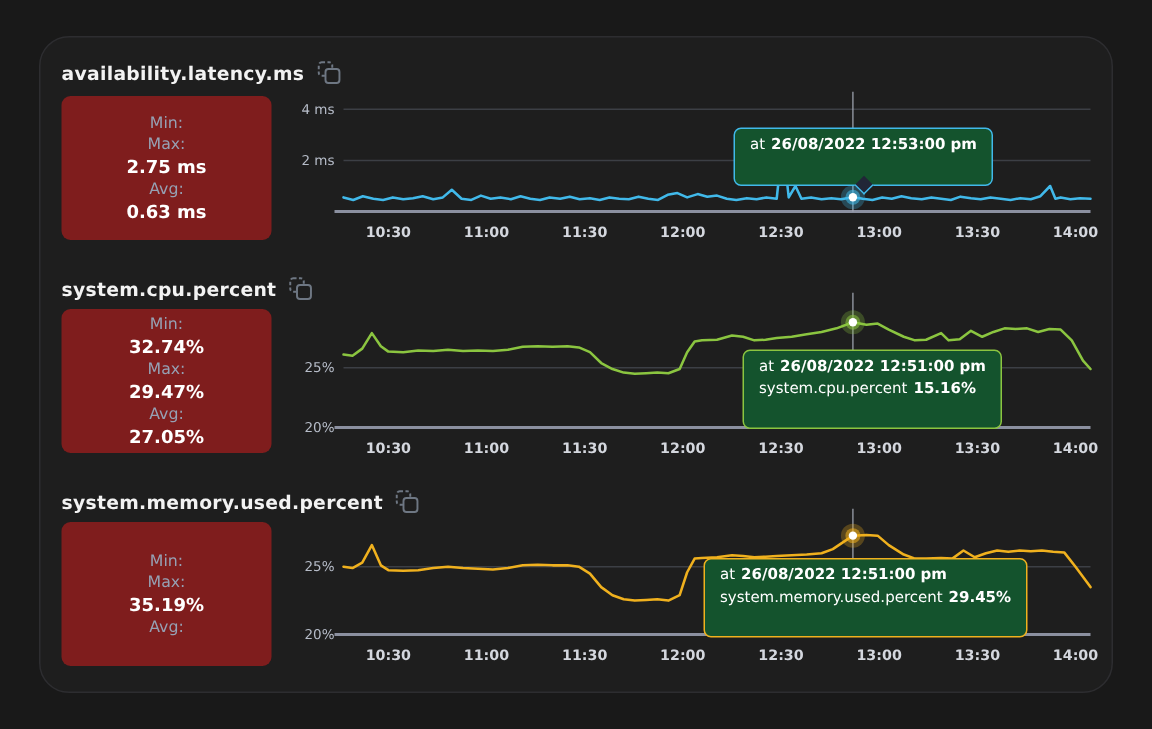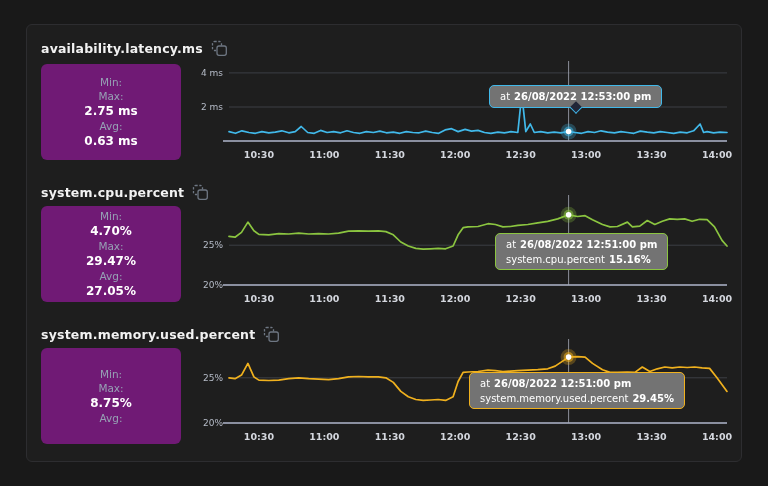--- a/index.html
+++ b/index.html
@@ -1,31 +1,31 @@
 <!DOCTYPE html>
 <html><head>
 <meta charset="utf-8">
 <style>
   html,body{margin:0;padding:0;width:768px;height:486px;background:#191919;overflow:hidden;
     font-family:"DejaVu Sans","Liberation Sans",sans-serif;}
   .panel{position:absolute;left:26px;top:24px;width:716px;height:438px;background:#1e1e1e;
-    border:1px solid #2d2d30;border-radius:6px;box-sizing:border-box;}
+    border:1px solid #2d2d30;border-radius:20px;box-sizing:border-box;}
   .title-row{position:absolute;left:14px;display:flex;align-items:center;gap:8px;height:18px;}
   .metric-title{color:#f2f2f2;font-size:12.5px;font-weight:700;letter-spacing:.2px;white-space:nowrap;}
   .copy-icon{display:inline-flex;width:17px;height:17px;cursor:pointer;opacity:.85;}
-  .stats{position:absolute;left:14px;width:140px;height:96px;background:#701a75;border-radius:6px;
+  .stats{position:absolute;left:14px;width:140px;height:96px;background:#7f1d1d;border-radius:6px;
     display:flex;flex-direction:column;justify-content:center;text-align:center;gap:1px;padding:4px 0;box-sizing:border-box;}
   .stat-label{color:#96a1b4;font-size:10.5px;line-height:13px;}
   .stat-value{color:#ffffff;font-size:12px;font-weight:700;line-height:15px;}
   .chart{position:absolute;left:160px;width:545px;text-align:right;}
   svg text{font-family:"DejaVu Sans","Liberation Sans",sans-serif;}
   .ylab{fill:#b6bcc8;font-size:9px;text-anchor:end;}
   .xlab{fill:#d4d7de;font-size:9.5px;font-weight:600;text-anchor:middle;}
-  .tooltip{position:absolute;background:#737373;border:1.5px solid #888;border-radius:5px;
-    padding:4px 10px 2px 10px;color:#fff;font-size:10px;line-height:14.5px;white-space:nowrap;z-index:5;}
+  .tooltip{position:absolute;background:#14532d;border:1.5px solid #888;border-radius:5px;
+    padding:4px 10px 18px 10px;color:#fff;font-size:10px;line-height:14.5px;white-space:nowrap;z-index:5;}
   .tooltip b{margin-left:4px;font-weight:700;}
   .tooltip .notch{position:absolute;left:50%;bottom:-5px;width:8px;height:8px;background:#212637;
     transform:translateX(-50%) rotate(45deg);border-right:1.5px solid #888;border-bottom:1.5px solid #888;}
 </style>
 </head>
 <body>
 
 <div class="panel">
 
   <div class="title-row" style="top:14px">
@@ -73,21 +73,21 @@
     <span class="metric-title">system.cpu.percent</span>
     <span class="copy-icon">
       <svg viewBox="0 0 17 17" width="17" height="17">
           <rect x="1.5" y="1.5" width="9" height="9" rx="2" fill="none" stroke="#7d8795" stroke-width="1.3" stroke-dasharray="2.2 1.6"></rect>
           <rect x="6" y="6" width="9.3" height="9.3" rx="2" fill="#1e1e1e" stroke="#7d8795" stroke-width="1.3"></rect>
         </svg>
     </span>
   </div>
   <div class="stats" style="top:181px">
     <div class="stat-label">Min:</div>
-    <div class="stat-value">4.70%</div>
+    <div class="stat-value">32.74%</div>
     <div class="stat-label">Max:</div>
     <div class="stat-value">29.47%</div>
     <div class="stat-label">Avg:</div>
     <div class="stat-value">27.05%</div>
   </div>
   <div class="chart" style="top:170px"><svg width="545" height="116" viewBox="0 0 545 116">
         <line x1="42" x2="540" y1="50.2" y2="50.2" stroke="#3c3f45" stroke-width="1"></line>
         <text x="36" y="53.2" class="ylab">25%</text>
         <text x="36" y="93" class="ylab">20%</text>
         <line x1="36" x2="540" y1="90" y2="90" stroke="#8b90a0" stroke-width="2"></line>
@@ -115,21 +115,21 @@
     <span class="copy-icon">
       <svg viewBox="0 0 17 17" width="17" height="17">
           <rect x="1.5" y="1.5" width="9" height="9" rx="2" fill="none" stroke="#7d8795" stroke-width="1.3" stroke-dasharray="2.2 1.6"></rect>
           <rect x="6" y="6" width="9.3" height="9.3" rx="2" fill="#1e1e1e" stroke="#7d8795" stroke-width="1.3"></rect>
         </svg>
     </span>
   </div>
   <div class="stats" style="top:323px">
     <div class="stat-label">Min:</div>
     <div class="stat-label">Max:</div>
-    <div class="stat-value">8.75%</div>
+    <div class="stat-value">35.19%</div>
     <div class="stat-label">Avg:</div>
   </div>
   <div class="chart" style="top:314px"><svg width="545" height="110" viewBox="0 0 545 110">
         <line x1="42" x2="540" y1="38.8" y2="38.8" stroke="#3c3f45" stroke-width="1"></line>
         <text x="36" y="41.8" class="ylab">25%</text>
         <text x="36" y="87" class="ylab">20%</text>
         <line x1="36" x2="540" y1="84" y2="84" stroke="#8b90a0" stroke-width="2"></line>
         <text x="71.9" y="101" class="xlab">10:30</text>
         <text x="137.3" y="101" class="xlab">11:00</text>
         <text x="202.8" y="101" class="xlab">11:30</text>

